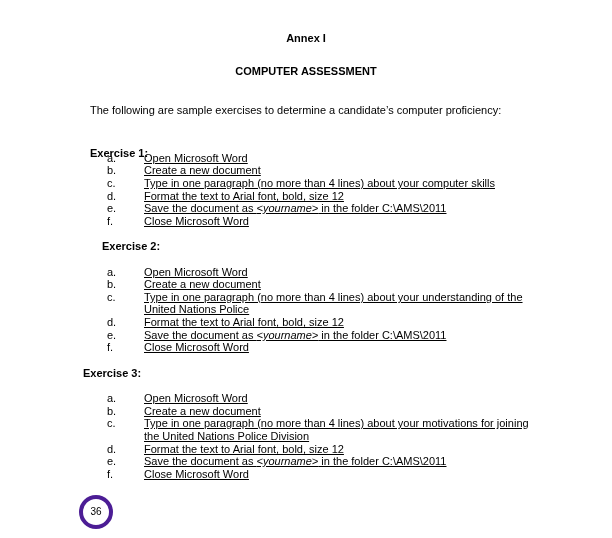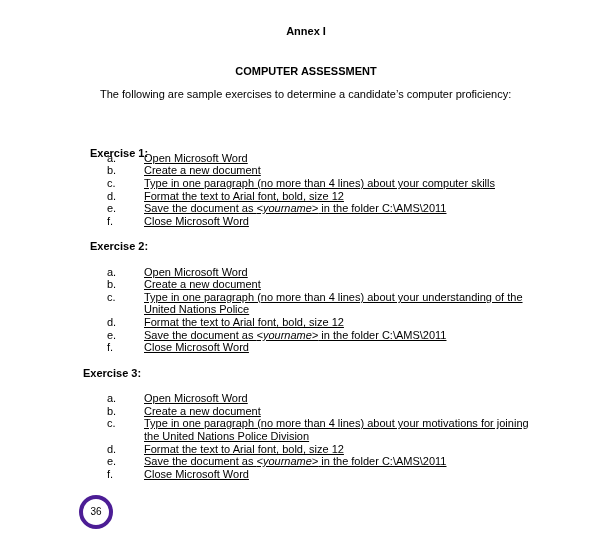--- a/index.html
+++ b/index.html
@@ -12,23 +12,23 @@
   .txt { position:absolute; left:144px;text-decoration:underline; }
   .row { position:absolute; left:0; width:612px; height:13px; }
   .row span { line-height:12px; white-space:nowrap; }
   .page-num { position:absolute; left:79px; top:495px; width:26px; height:26px;
               border:4px solid #4c1d95; border-radius:50%; text-align:center;
               line-height:26px; font-size:10px; }
 </style>
 </head>
 <body>
 
-<div class="abs center bold" style="top:25px;text-align:center;">Annex I</div>
+<div class="abs center bold" style="top:32px;text-align:center;">Annex I</div>
 <div class="abs center bold" style="top:65px;">COMPUTER ASSESSMENT</div>
-<div class="abs" style="left:90px; top:88px;margin-left:10px;">The following are sample exercises to determine a candidate’s computer proficiency:</div>
+<div class="abs" style="left:90px; top:104px;">The following are sample exercises to determine a candidate’s computer proficiency:</div>
 
 <div class="abs bold" style="left:90px; top:126px;margin-top:21px;">Exercise 1:</div>
 <div>
   <div class="row" style="top:152px;">
       <span class="lbl">a.</span>
       <span class="txt">Open Microsoft Word</span>
     </div>
   <div class="row" style="top:164px;">
       <span class="lbl">b.</span>
       <span class="txt">Create a new document</span>
@@ -44,21 +44,21 @@
   <div class="row" style="top:202px;">
       <span class="lbl">e.</span>
       <span class="txt"><span>Save the document as </span><i>&lt;yourname&gt;</i><span> in the folder C:\AMS\2011</span></span>
     </div>
   <div class="row" style="top:215px;">
       <span class="lbl">f.</span>
       <span class="txt">Close Microsoft Word</span>
     </div>
 </div>
 
-<div class="abs bold" style="left:90px; top:240px;">Exercise 2:</div>
+<div class="abs bold" style="left:102px; top:240px;">Exercise 2:</div>
 <div>
   <div class="row" style="top:266px;">
       <span class="lbl">a.</span>
       <span class="txt">Open Microsoft Word</span>
     </div>
   <div class="row" style="top:278px;">
       <span class="lbl">b.</span>
       <span class="txt">Create a new document</span>
     </div>
   <div class="row" style="top:291px;">

